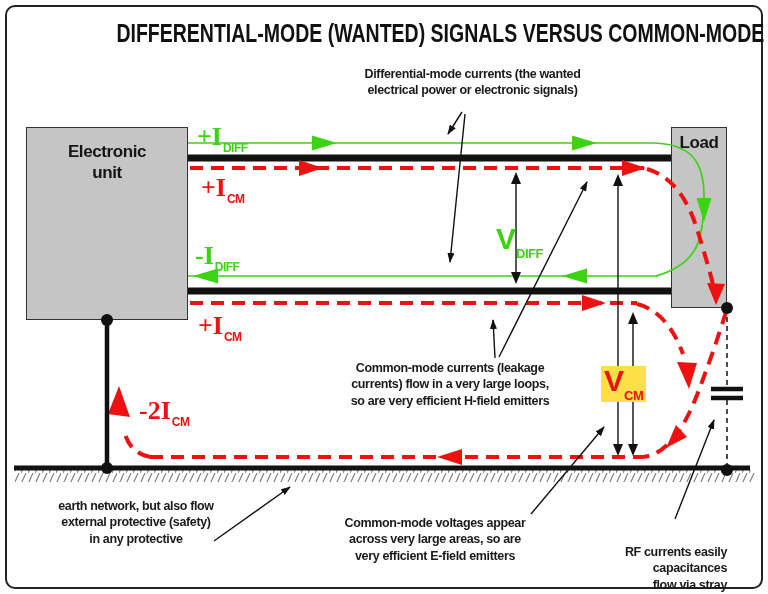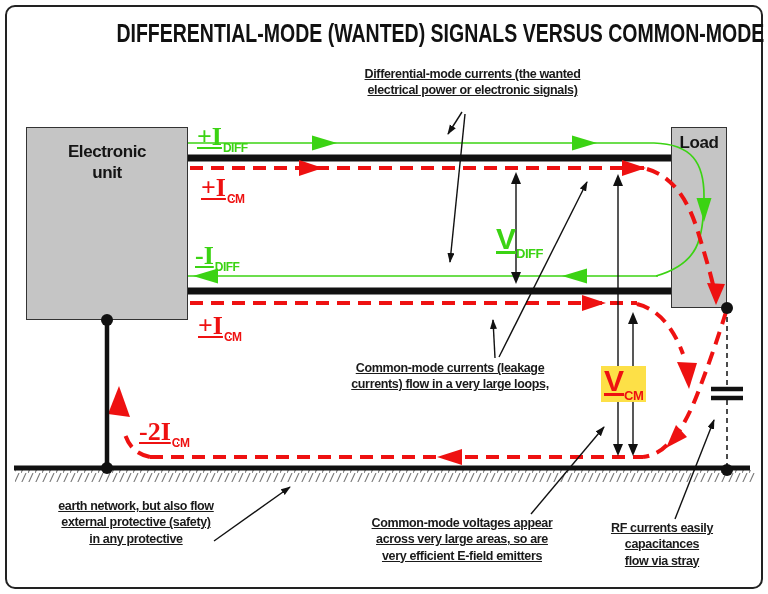--- a/index.html
+++ b/index.html
@@ -14,21 +14,21 @@
     font-family:"Liberation Sans",sans-serif;color:var(--ink);
   }
   .frame{position:absolute;inset:5px;border:2.5px solid #222;border-radius:10px;pointer-events:none;}
   .title{position:absolute;top:19px;left:0;width:768px;text-align:center;white-space:nowrap;}
   .title span{display:inline-block;transform:scaleX(0.78);transform-origin:50% 50%;
     font-weight:bold;font-size:25px;letter-spacing:0px;color:#111;}
   .box{position:absolute;background:var(--boxgray);border:1.5px solid #333;box-sizing:border-box;
     text-align:center;font-weight:bold;z-index:1;}
   .box .bl{font-size:17px;letter-spacing:-0.4px;line-height:1.25;}
   svg.layer{position:absolute;left:0;top:0;z-index:2;}
-  .txt{position:absolute;z-index:3;text-decoration:underline;}
+  .txt{position:absolute;z-index:3;}
   .ann{font-weight:bold;font-size:12.5px;line-height:1.3;letter-spacing:-0.35px;text-align:center;color:#1a1a1a;}
   .cur{font-family:"Liberation Serif",serif;font-weight:bold;font-size:26px;line-height:1;white-space:nowrap;}
   .cur .sub{font-family:"Liberation Sans",sans-serif;font-size:12px;letter-spacing:-0.5px;
     vertical-align:-7px;margin-left:1px;}
   .vlab{font-weight:bold;font-size:30px;line-height:1;white-space:nowrap;}
   .vlab .sub{font-size:13px;vertical-align:-9px;letter-spacing:-0.5px;}
   .green{color:var(--green);margin-top:20px;}
   .red{color:var(--red);}
   .maskbg{background:#fde047;padding:0 3px;}
 </style>
@@ -165,46 +165,47 @@
   </div>
   <div class="txt cur red" style="left:201px;top:175px;">
     <span>+I</span><span class="sub">CM</span>
   </div>
   <div class="txt cur green" style="left:195px;top:223px;">
     <span>-I</span><span class="sub">DIFF</span>
   </div>
   <div class="txt cur red" style="left:198px;top:313px;">
     <span>+I</span><span class="sub">CM</span>
   </div>
-  <div class="txt cur red" style="left:139px;top:419px;">
+  <div class="txt cur red" style="left:139px;top:398px;">
     <span>-2I</span><span class="sub">CM</span>
   </div>
   <div class="txt vlab green" style="left:496px;top:204px;">
     <span>V</span><span class="sub">DIFF</span>
   </div>
   <div class="txt vlab red maskbg" style="left:601px;top:366px;">
     <span>V</span><span class="sub">CM</span>
   </div>
 
   <div class="txt ann" style="left:330px;top:66px;width:285px;">
     <div>Differential-mode currents (the wanted</div>
     <div>electrical power or electronic signals)</div>
   </div>
   <div class="txt ann" style="left:330px;top:360px;width:240px;">
     <div>Common-mode currents (leakage</div>
     <div>currents) flow in a very large loops,</div>
+    <div>so are very efficient H-field emitters</div>
   </div>
   <div class="txt ann" style="left:35px;top:498px;width:202px;">
     <div>earth network, but also flow</div>
     <div>external protective (safety)</div>
     <div>in any protective</div>
   </div>
-  <div class="txt ann" style="left:342px;top:515px;width:240px;">
+  <div class="txt ann" style="left:315px;top:515px;width:240px;">
     <div>Common-mode voltages appear</div>
     <div>across very large areas, so are</div>
     <div>very efficient E-field emitters</div>
   </div>
-  <div class="txt ann" style="left:597px;top:520px;width:130px;">
+  <div class="txt ann" style="left:597px;top:544px;width:130px;text-align:right;">
     <div>RF currents easily</div>
     <div>capacitances</div>
     <div>flow via stray</div>
   </div>
 </div>
 
 </body></html>

